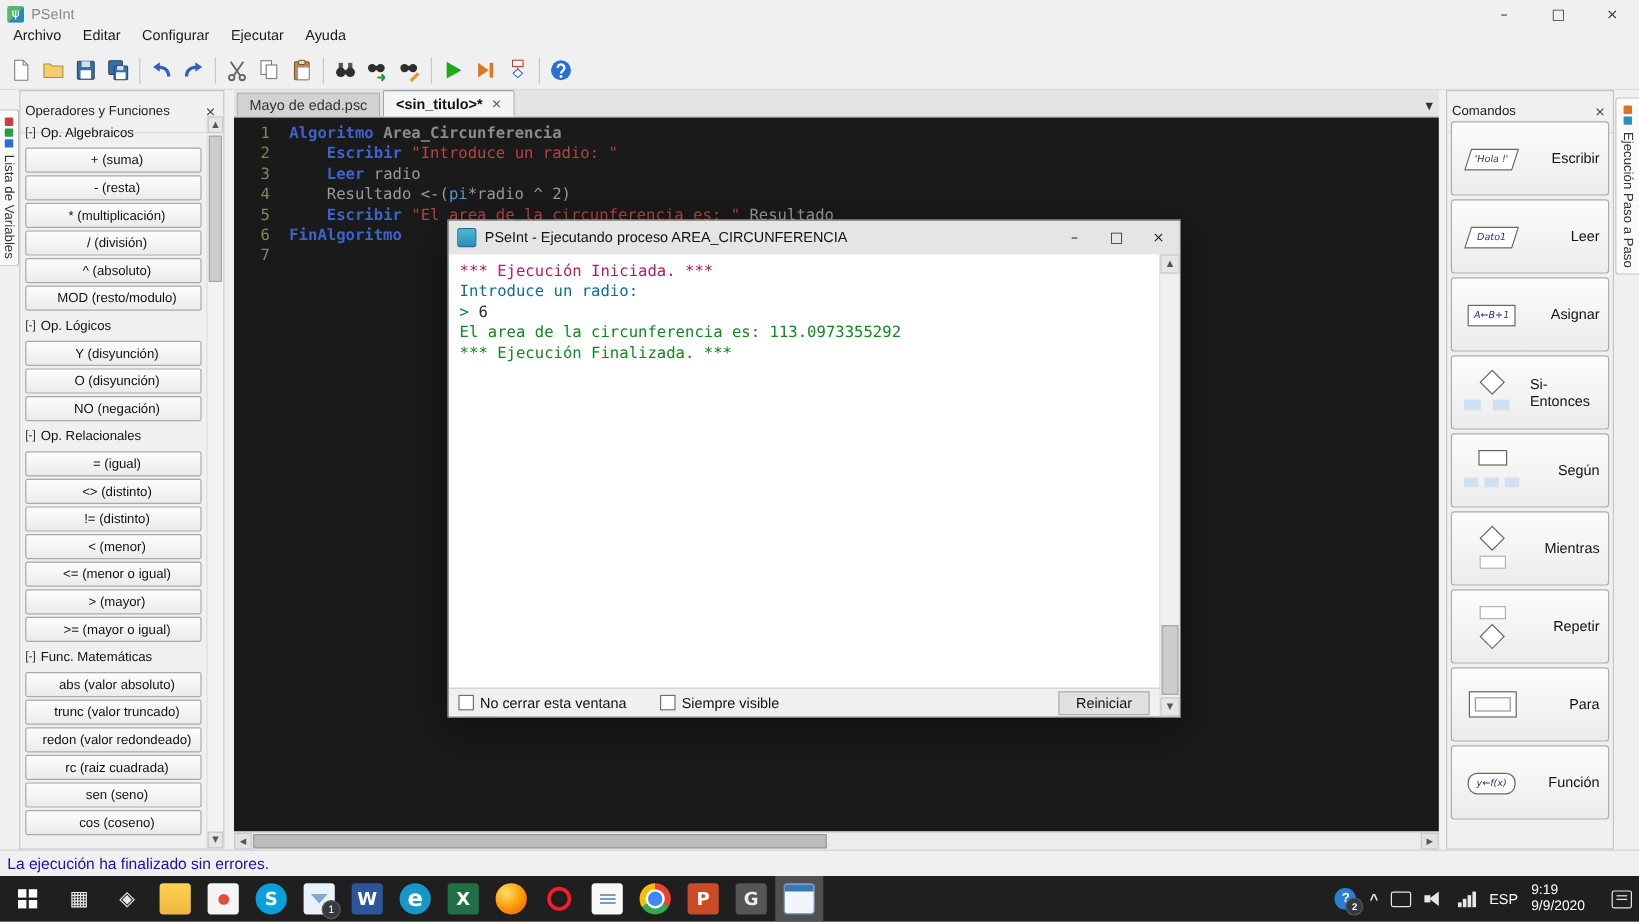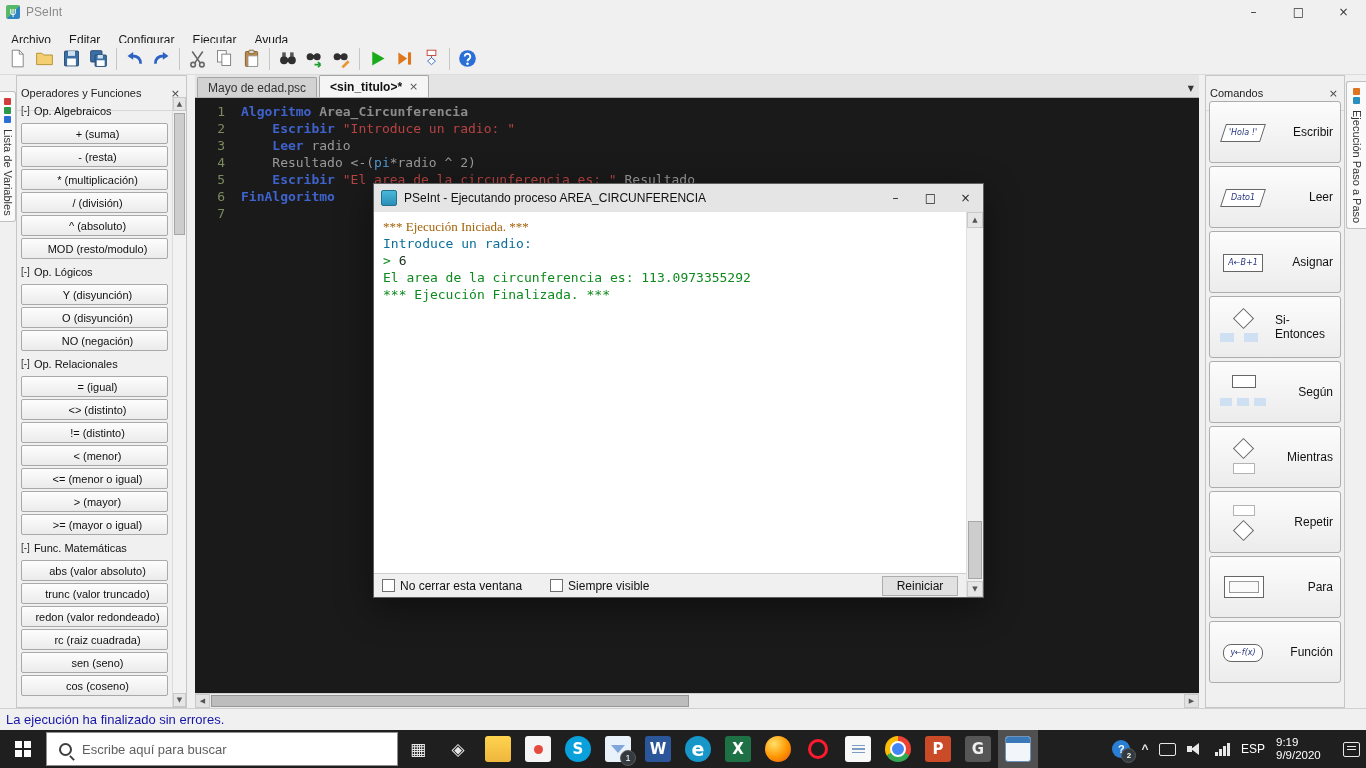--- a/index.html
+++ b/index.html
@@ -13,21 +13,21 @@
   .app-icon{width:14px;height:14px;margin-left:6px;border-radius:2px;
             background:linear-gradient(135deg,#57b86a 0 50%,#2e86c1 50% 100%);
             color:#fff;font-size:10px;display:flex;align-items:center;justify-content:center;
             font-family:"DejaVu Sans",sans-serif}
   .titlebar .title{margin-left:6px;font-size:12px;color:#8a8a8a}
   .win-controls{margin-left:auto;display:flex;height:100%}
   .win-btn{width:45px;height:100%;display:flex;align-items:center;justify-content:center;
            font-size:12px;color:#333;font-family:"DejaVu Sans",sans-serif}
 
   
-  .menubar{position:absolute;left:0;top:30px;width:1366px;height:20px;display:flex;
+  .menubar{position:absolute;left:0;top:19px;width:1366px;height:20px;display:flex;
            align-items:center;padding-left:2px;background:#f0f0f0}
   .menu-item{padding:0 9px;font-size:12px;color:#1a1a1a}
 
   
   .toolbar{position:absolute;left:0;top:43px;width:1366px;height:32px;background:#f0f0f0;
            display:flex;align-items:center;padding-left:4px;border-bottom:1px solid #dcdcdc}
   .tbtn{width:27px;height:27px;display:flex;align-items:center;justify-content:center}
   .tbtn svg{width:21px;height:21px}
   .tsep{width:1px;height:22px;background:#c6c6c6;margin:0 4px}
 
@@ -641,21 +641,21 @@
 
   <div class="exec" data-name="execution-window">
     <div class="exec-title" data-name="exec-title-bar">
       <span class="exec-icon" data-name="exec-window-icon"></span>
       <span class="exec-title-text" data-name="exec-window-title">PSeInt - Ejecutando proceso AREA_CIRCUNFERENCIA</span>
       <span class="exec-btn" data-name="exec-minimize-button">–</span>
       <span class="exec-btn" data-name="exec-maximize-button">□</span>
       <span class="exec-btn" data-name="exec-close-button">×</span>
     </div>
     <div class="exec-console" data-name="exec-console">
-        <div class="console-line"><span style="color: #a16207; font-family: Liberation Serif, serif;">*** Ejecución Iniciada. ***</span></div>
+        <div class="console-line"><span style="color: #be185d;">*** Ejecución Iniciada. ***</span></div>
         <div class="console-line"><span style="color: rgb(11, 111, 154);">Introduce un radio:</span></div>
         <div class="console-line"><span style="color: rgb(14, 138, 30);">&gt; </span><span style="color: rgb(34, 51, 34);">6</span></div>
         <div class="console-line"><span style="color: rgb(14, 138, 30);">El area de la circunferencia es: 113.0973355292</span></div>
         <div class="console-line"><span style="color: rgb(14, 138, 30);">*** Ejecución Finalizada. ***</span></div>
       </div>
     <div class="exec-scroll" data-name="exec-scrollbar">
       <div class="sb-btn" data-name="scroll-up-icon">▲</div>
       <div class="exec-thumb" data-name="scrollbar-thumb"></div>
       <div class="sb-btn bottom" data-name="scroll-down-icon">▼</div>
     </div>
@@ -677,24 +677,20 @@
   </div>
 
   <div class="taskbar" data-name="taskbar">
     <div class="start" data-name="start-button">
       <span class="win-logo" data-name="windows-logo-icon">
           <i></i>
           <i></i>
           <i></i>
           <i></i>
         </span>
-    </div>
-    <div class="search-box" data-name="taskbar-search">
-      <span class="mag" data-name="search-icon"></span>
-      <input class="search-input" data-name="taskbar-search-input" placeholder="Escribe aquí para buscar" style="">
     </div>
     <div class="tb-apps" data-name="taskbar-apps">
 
         <span class="tb-app" data-name="task-view-icon">
           <span class="gl" style="color: rgb(230, 230, 230);">▦</span>
         </span>
 
         <span class="tb-app" data-name="chat-icon">
           <span class="gl" style="color: rgb(230, 230, 230);">◈</span>
         </span>

